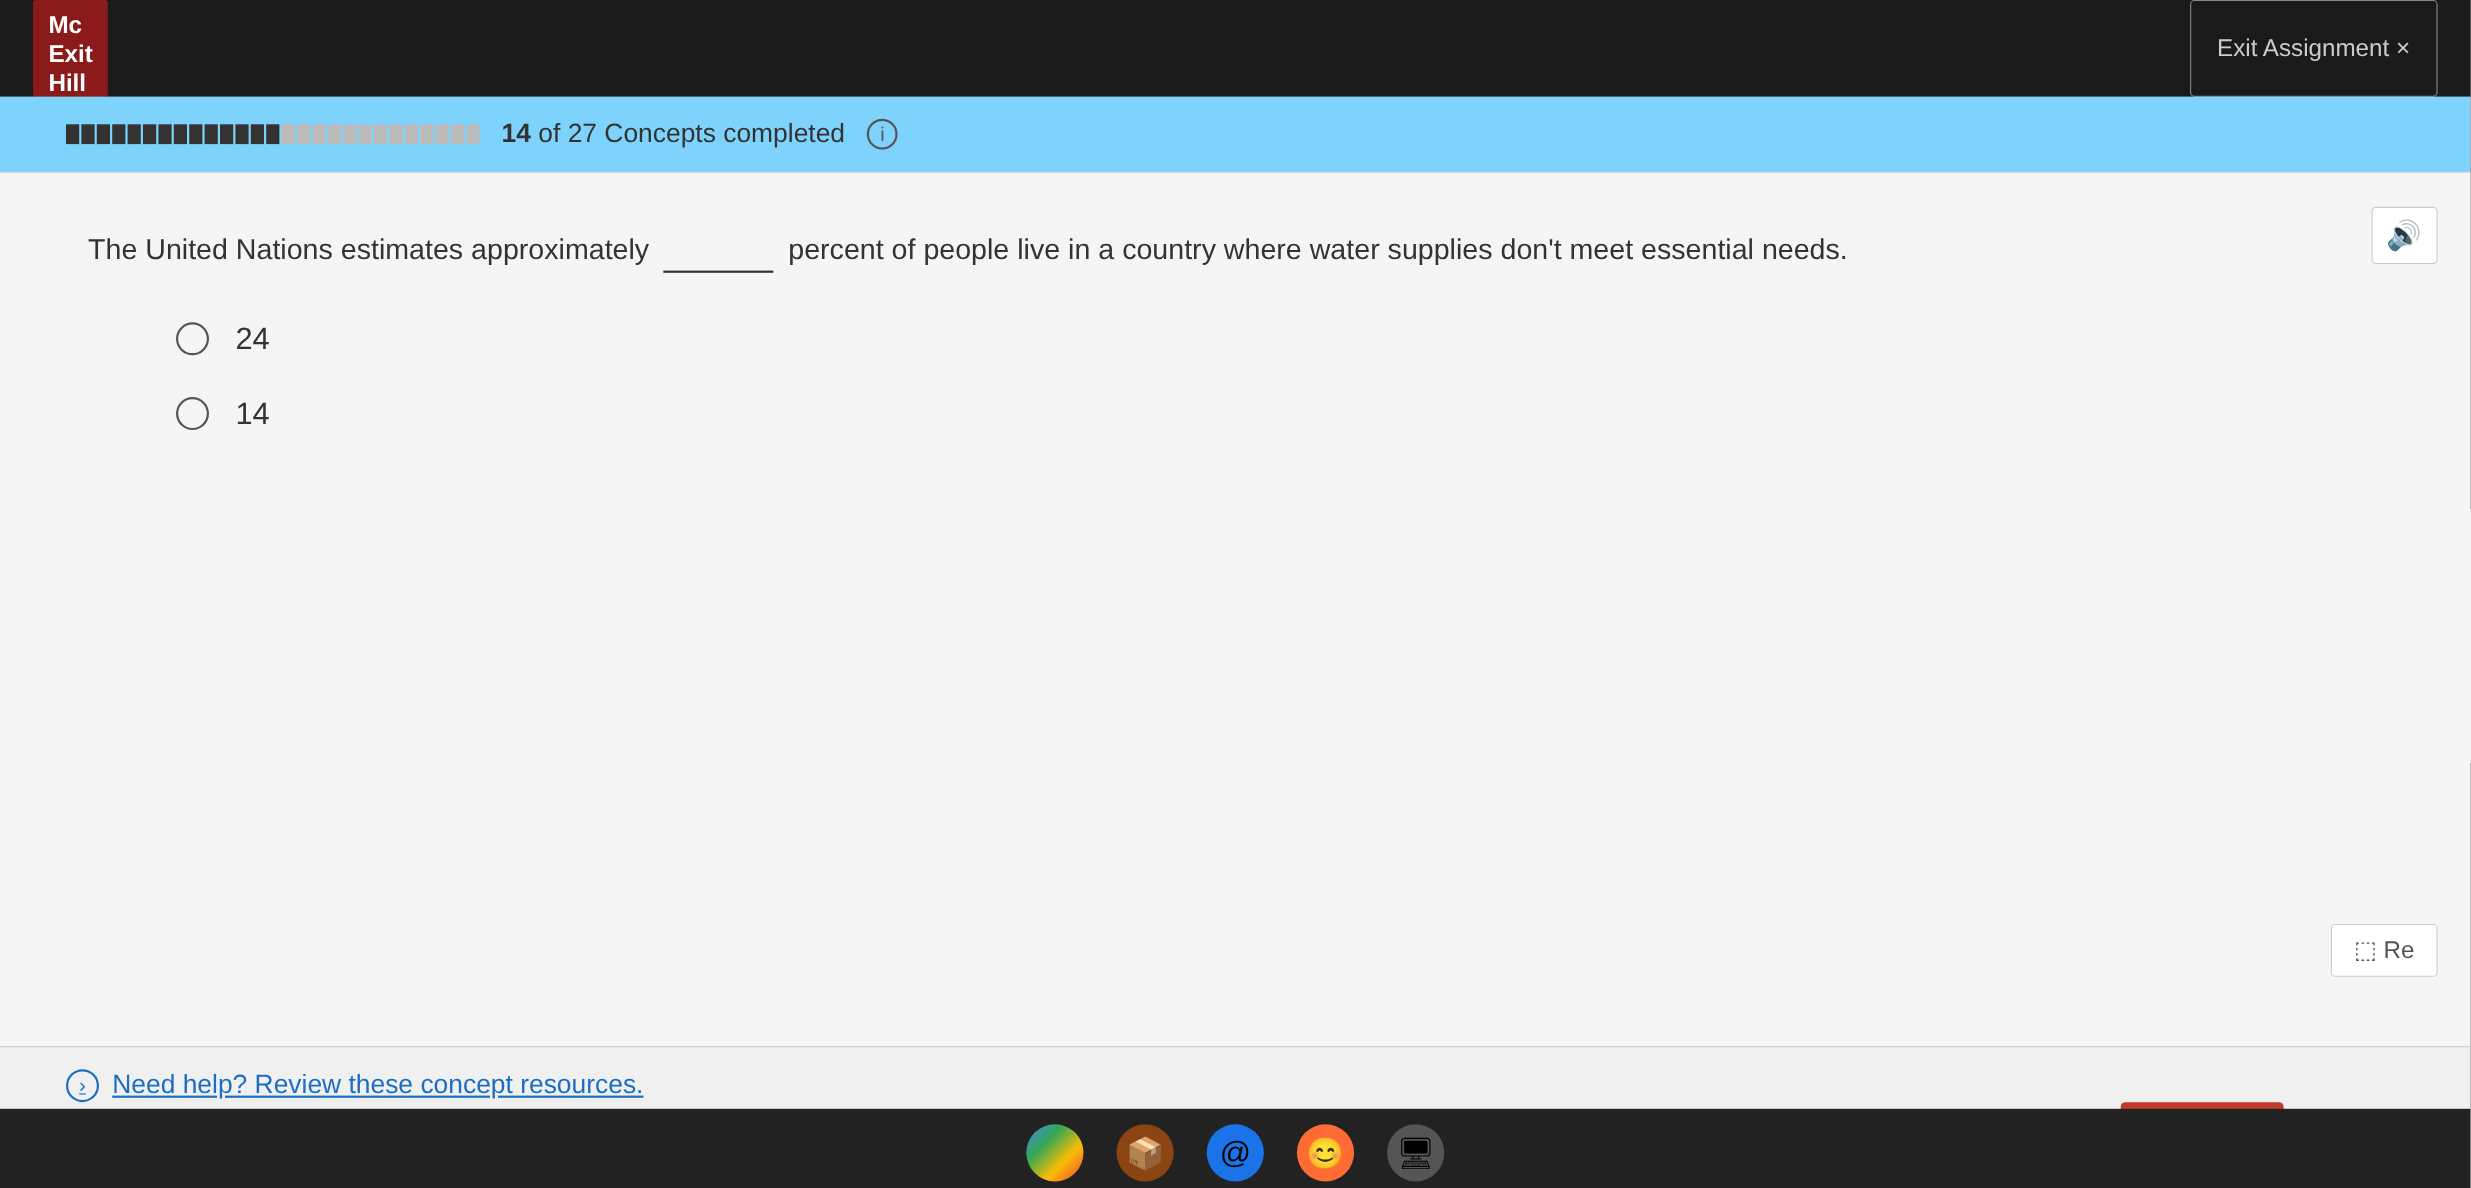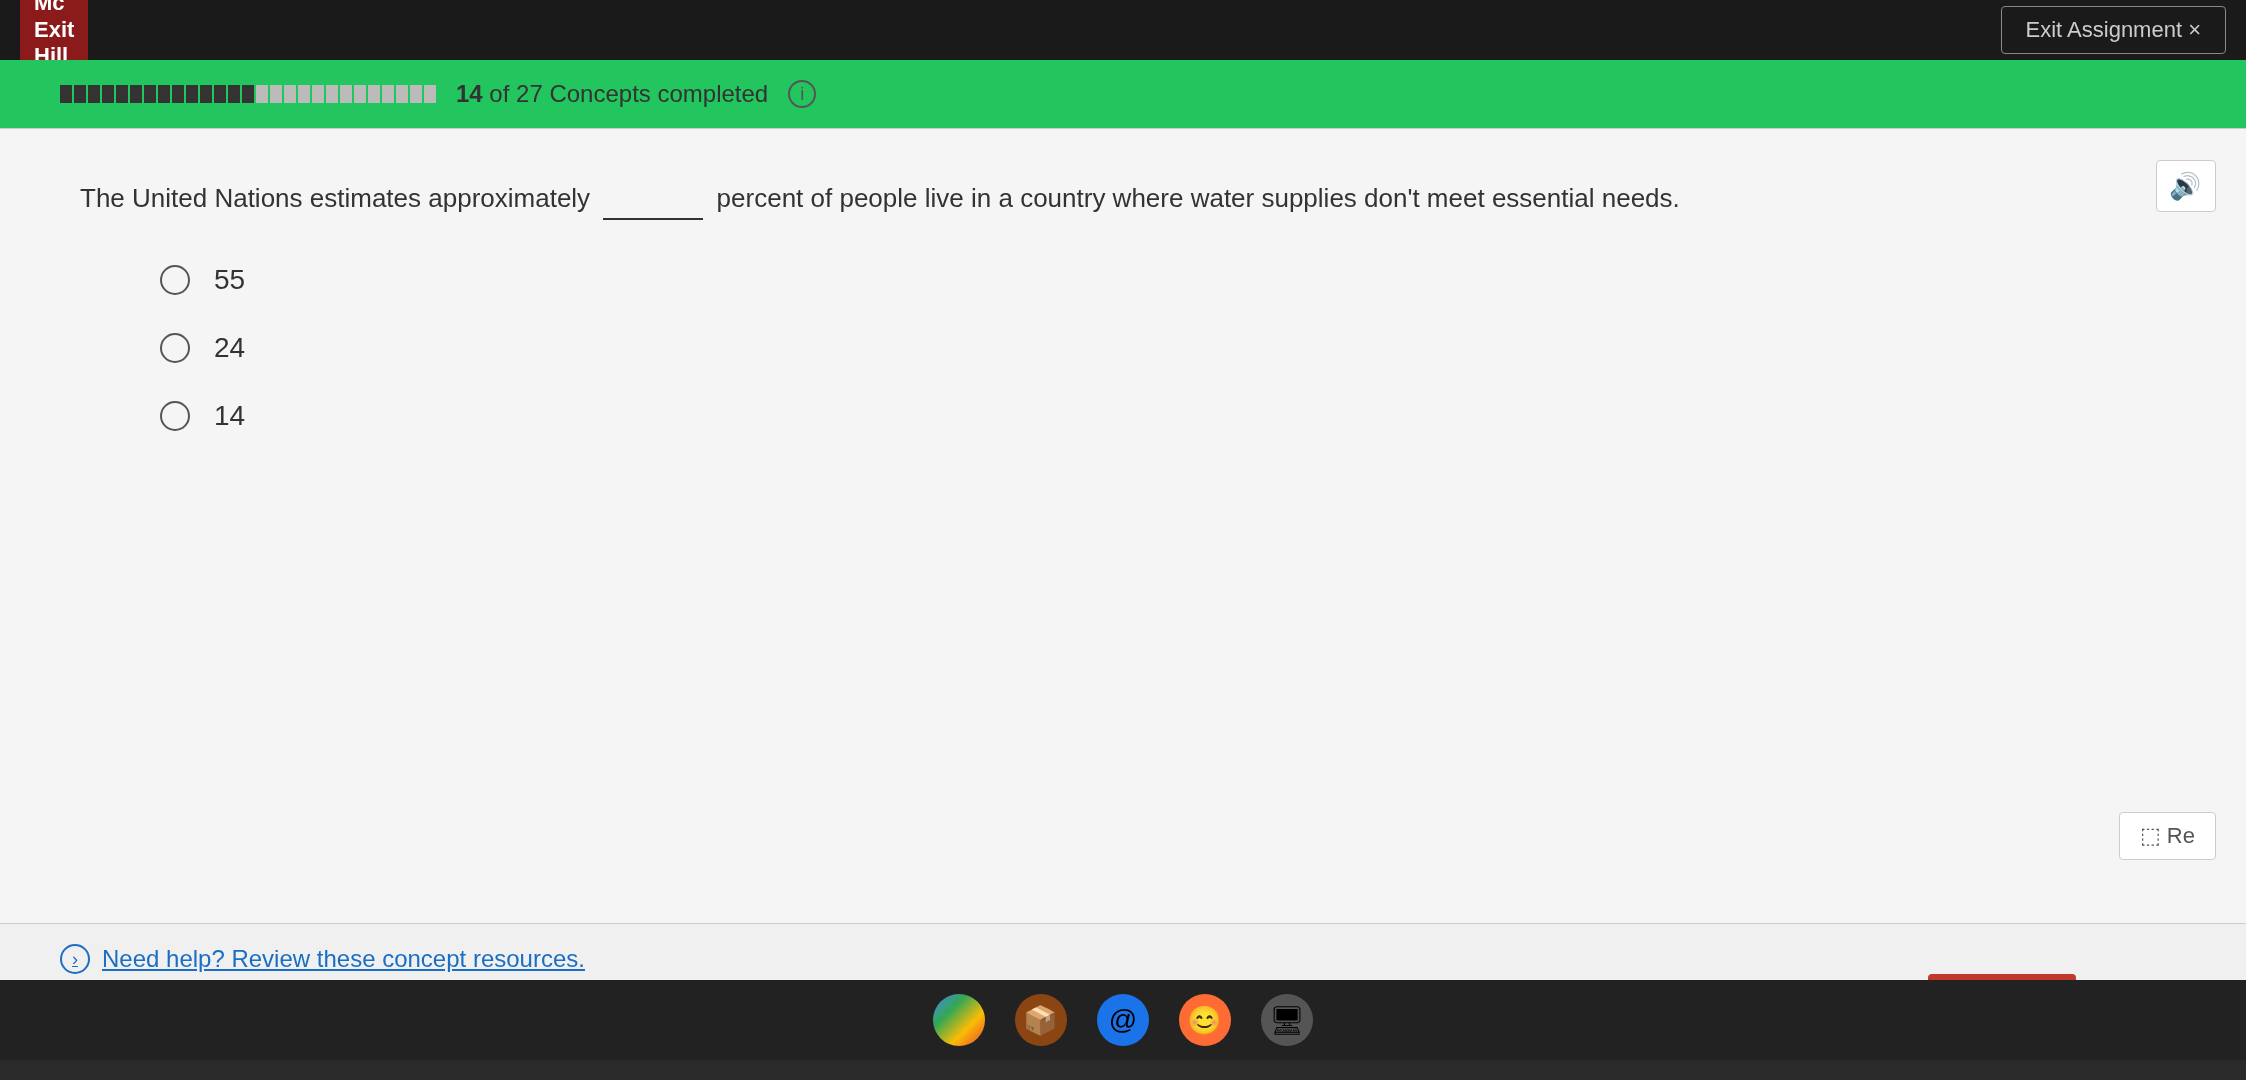--- a/index.html
+++ b/index.html
@@ -8,25 +8,24 @@
       background: #2a2a2a;
       width: 2246px;
       height: 1080px;
       overflow: hidden;
       position: relative;
     }
 
     
     .top-bar {
       background: #1a1a1a;
-      height: 60px;
-      display: flex;
-      align-items: center;
+      height: 88px;
+      display: flex;
       justify-content: space-between;
-      padding: 0 20px;
+      padding: 0 30px;
     }
 
     .mcgraw-logo {
       background: #8b1a1a;
       color: white;
       font-size: 22px;
       font-weight: bold;
       padding: 10px 14px;
       line-height: 1.2;
       border-radius: 3px;
@@ -47,21 +46,21 @@
       background: #e8e8e8;
       margin: 0;
       height: calc(1080px - 80px);
       position: relative;
       display: flex;
       flex-direction: column;
     }
 
     
     .progress-area {
-      background: #22c55e;
+      background: #7dd3fc;
       padding: 20px 60px;
       display: flex;
       align-items: center;
       gap: 20px;
       border-bottom: 1px solid #ccc;
     }
 
     .progress-bar-container {
       display: flex;
       gap: 2px;
@@ -359,24 +358,20 @@
   </div>
 
   <div class="question-container">
     <div class="question-text">
       <span>The United Nations estimates approximately</span>
       <span class="blank">&nbsp;</span>
       <span>percent of people live in a country where water supplies don't meet essential needs.</span>
     </div>
 
     <ul class="options-list">
-      <li class="option-item">
-        <div class="radio-circle"></div>
-        <span class="option-label">55</span>
-      </li>
       <li class="option-item">
         <div class="radio-circle"></div>
         <span class="option-label">24</span>
       </li>
       <li class="option-item">
         <div class="radio-circle"></div>
         <span class="option-label">14</span>
       </li>
     </ul>
   </div>

